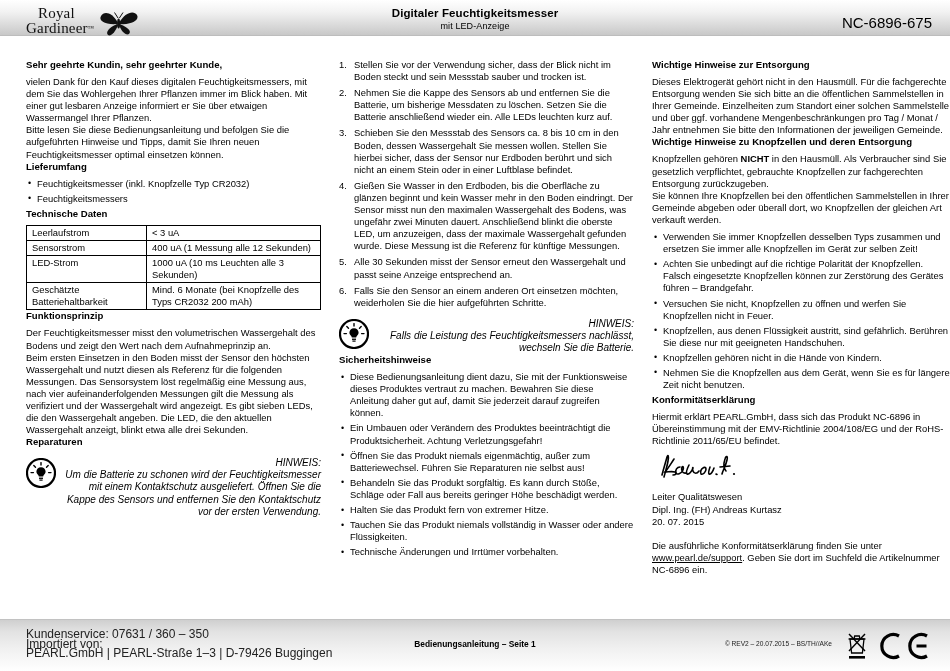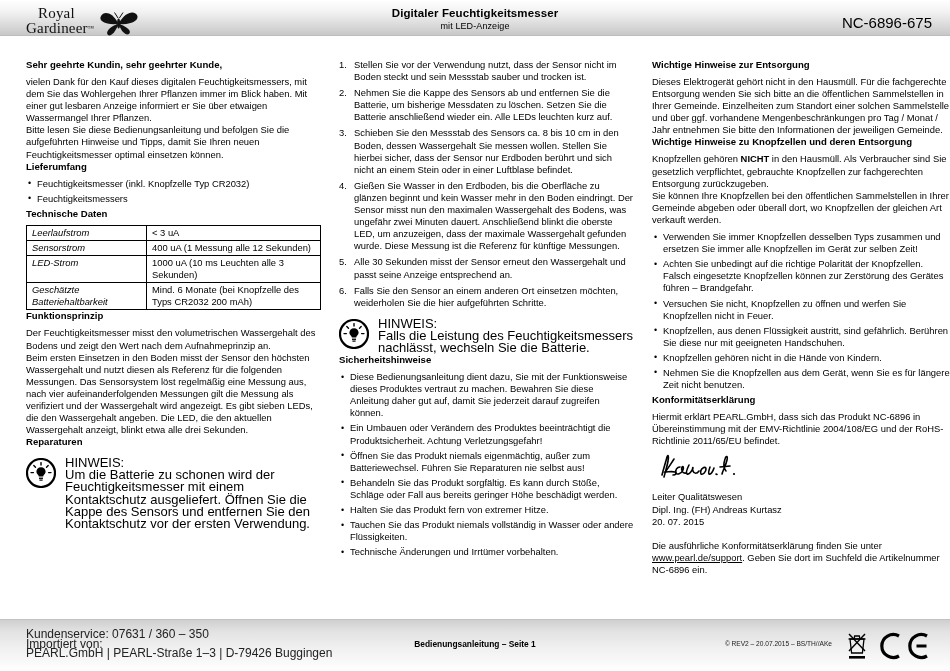--- a/index.html
+++ b/index.html
@@ -156,33 +156,35 @@
     margin-top: 3px;
     table-layout: fixed;
   }
   table.spec td {
     border: 1px solid #000;
     font-size: 9.4px;
     line-height: 12.1px;
     padding: 1px 4px 1px 5px;
     vertical-align: top;
   }
-  table.spec td.k { width: 110px; font-style: italic; }
+  table.spec td.k { width: 110px; }
 
   
   .note {
     display: flex;
     gap: 9px;
     margin-top: 9px;
     align-items: flex-start;
   }
   .note-icon { flex: 0 0 30px; margin-top: 1px; }
   .note-text {
-    font-size: 13px;
+    font-size: 10px;
     line-height: 12.1px;
+    font-style: italic;
+    text-align: right;
   }
 
   
   .signature {
     margin: 6px 0 4px 6px;
     height: 30px;
   }
 
   .bold-inline { font-weight: bold; }
   .underline { text-decoration: underline; }
@@ -317,21 +319,21 @@
         </div>
         <div class="note-text">
           <div>HINWEIS:</div>
           <div>Um die Batterie zu schonen wird der Feuchtigkeitsmesser mit einem Kontaktschutz ausgeliefert. Öffnen Sie die Kappe des Sensors und entfernen Sie den Kontaktschutz vor der ersten Verwendung.</div>
         </div>
       </div>
     </div>
 
     <div class="col">
       <ol class="steps">
-        <li>Stellen Sie vor der Verwendung nutzt, dass der Sensor nicht im Boden steckt und sein Messstab sauber und trocken ist.</li>
+        <li>Stellen Sie vor der Verwendung sicher, dass der Blick nicht im Boden steckt und sein Messstab sauber und trocken ist.</li>
         <li>Nehmen Sie die Kappe des Sensors ab und entfernen Sie die Batterie, um bisherige Messdaten zu löschen. Setzen Sie die Batterie anschließend wieder ein. Alle LEDs leuchten kurz auf.</li>
         <li>Schieben Sie den Messstab des Sensors ca. 8 bis 10 cm in den Boden, dessen Wassergehalt Sie messen wollen. Stellen Sie hierbei sicher, dass der Sensor nur Erdboden berührt und sich nicht an einem Stein oder in einer Luftblase befindet.</li>
         <li>Gießen Sie Wasser in den Erdboden, bis die Oberfläche zu glänzen beginnt und kein Wasser mehr in den Boden eindringt. Der Sensor misst nun den maximalen Wassergehalt des Bodens, was ungefähr zwei Minuten dauert. Anschließend blinkt die oberste LED, um anzuzeigen, dass der maximale Wassergehalt gefunden wurde. Diese Messung ist die Referenz für künftige Messungen.</li>
         <li>Alle 30 Sekunden misst der Sensor erneut den Wassergehalt und passt seine Anzeige entsprechend an.</li>
         <li>Falls Sie den Sensor an einem anderen Ort einsetzen möchten, weiderholen Sie die hier aufgeführten Schritte.</li>
       </ol>
 
       <div class="note">
         <div class="note-icon">
           <svg width="30" height="30" viewBox="0 0 30 30">

